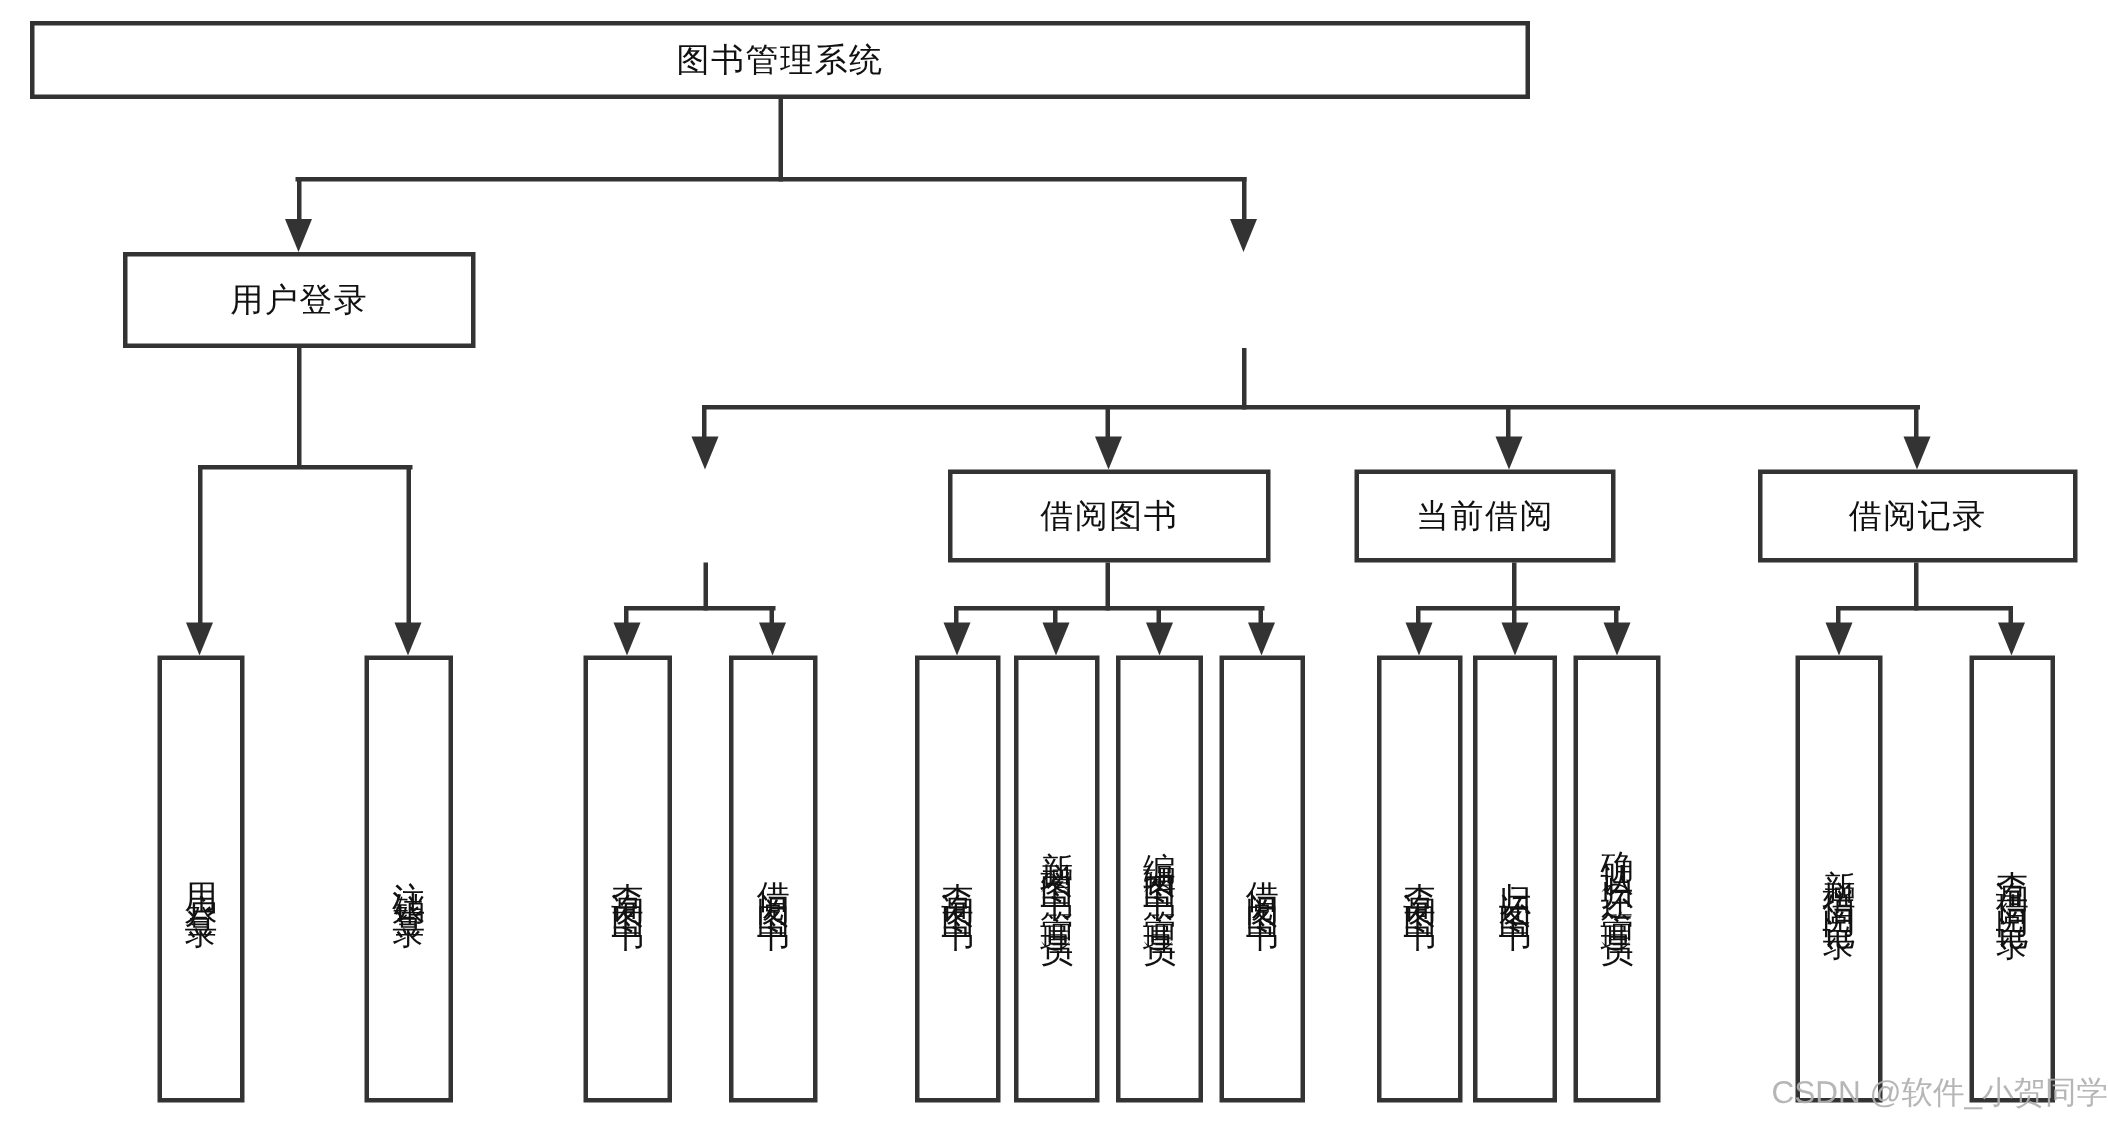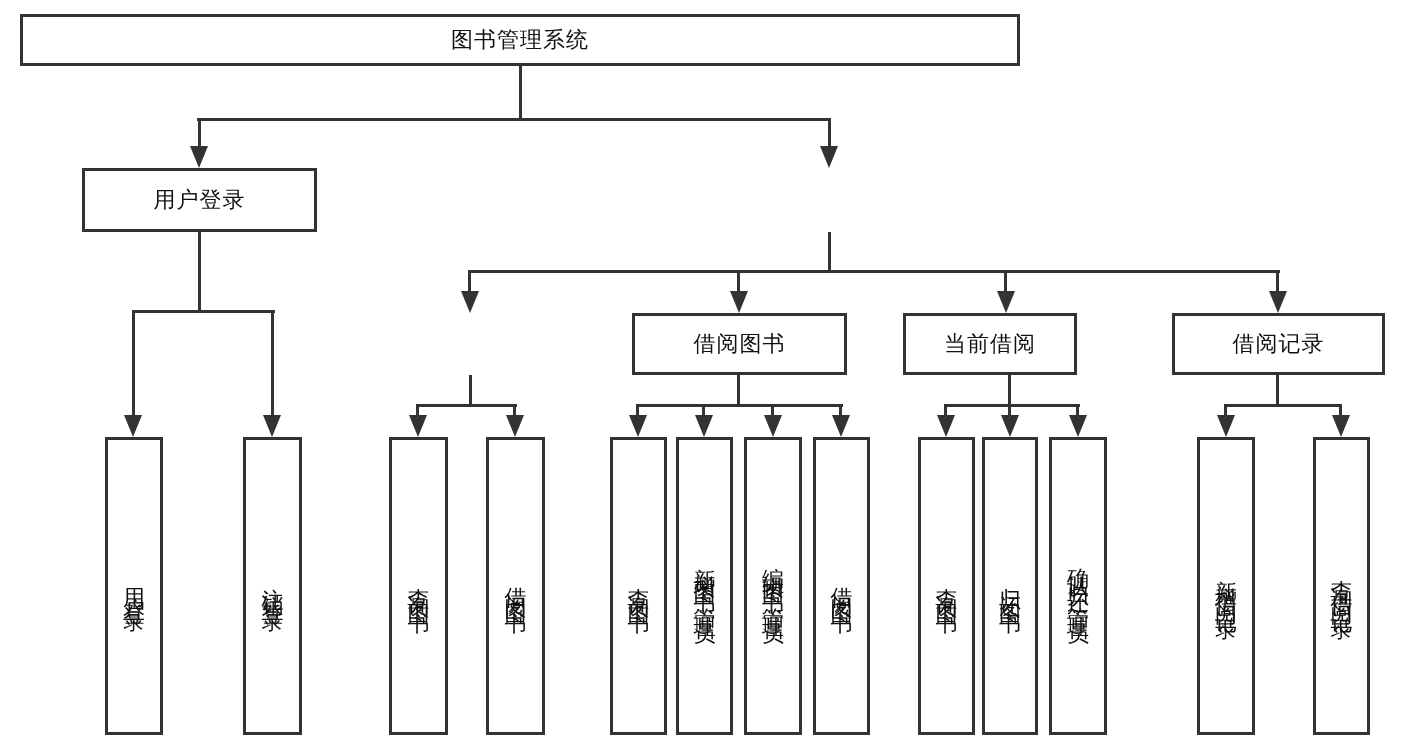--- a/index.html
+++ b/index.html
@@ -151,14 +151,15 @@
     <span class="vlabel">确认归还（管理员）</span>
   </div>
 
   <div class="vbox" style="left:1197px;top:437px;width:58px;height:298px;">
     <span class="vlabel">新增借阅记录</span>
   </div>
   <div class="vbox" style="left:1313px;top:437px;width:57px;height:298px;">
     <span class="vlabel">查询借阅记录</span>
   </div>
 
+  <div class="watermark">CSDN @软件_小贺同学</div>
 
 </div>
 
 </body></html>

